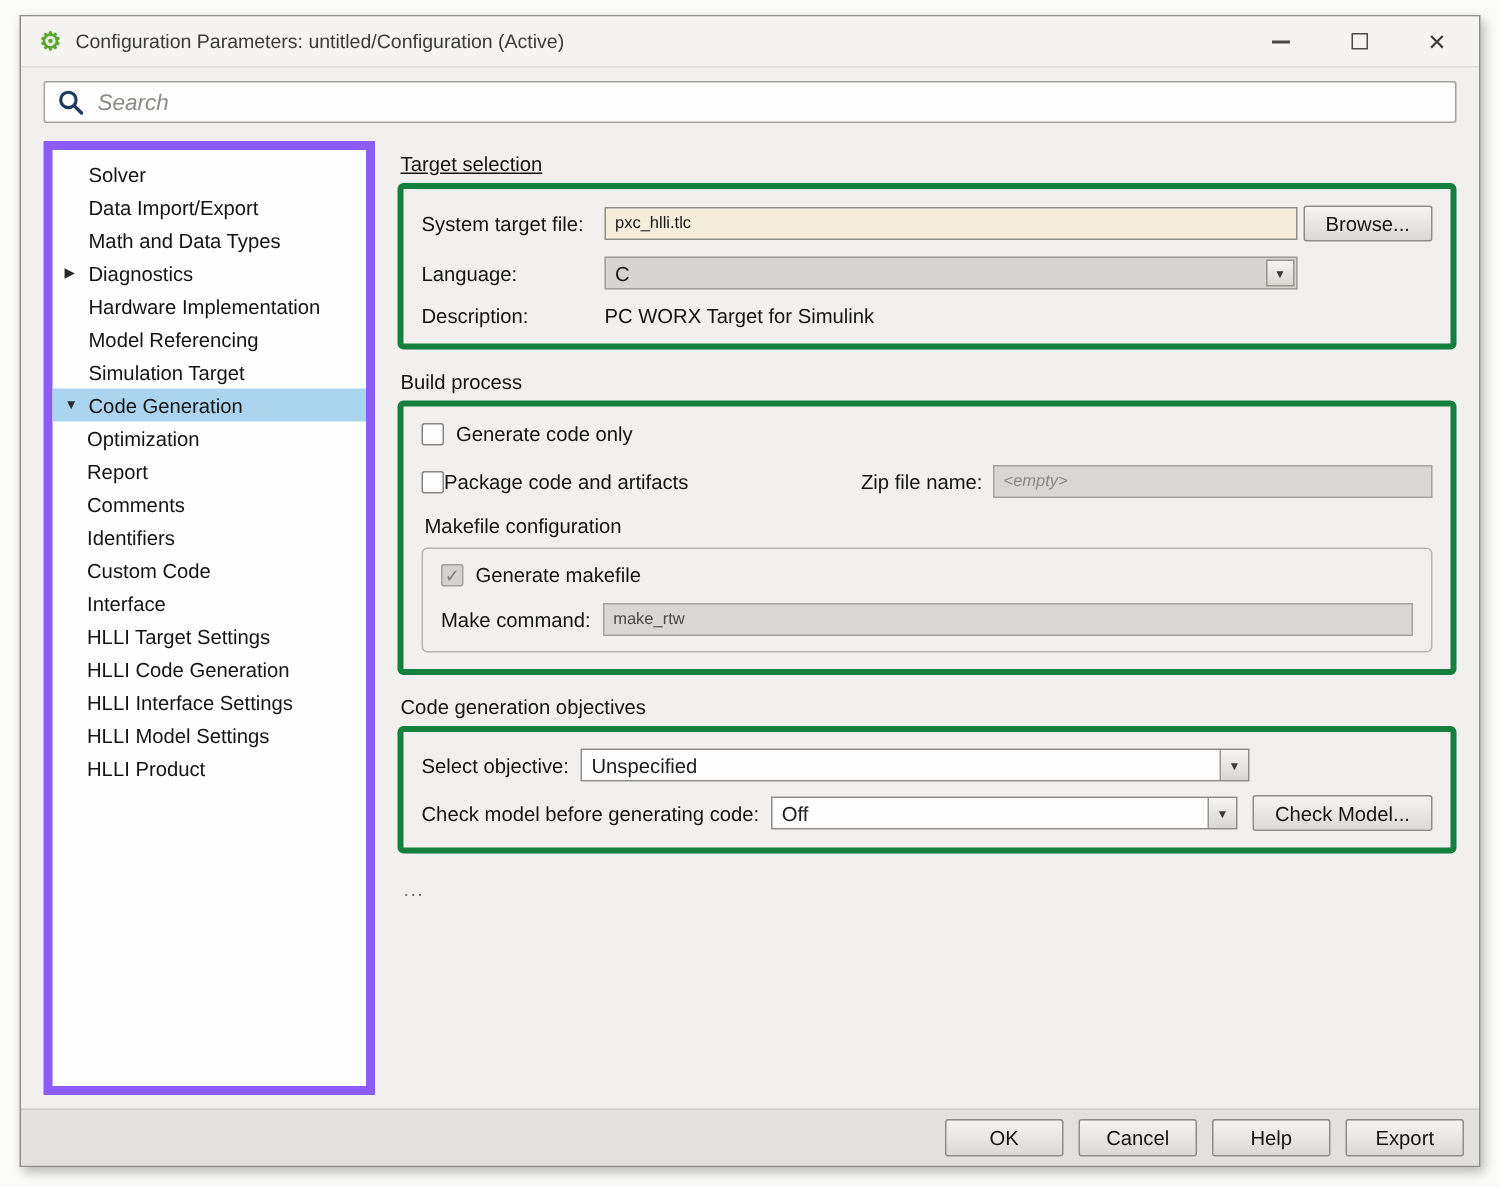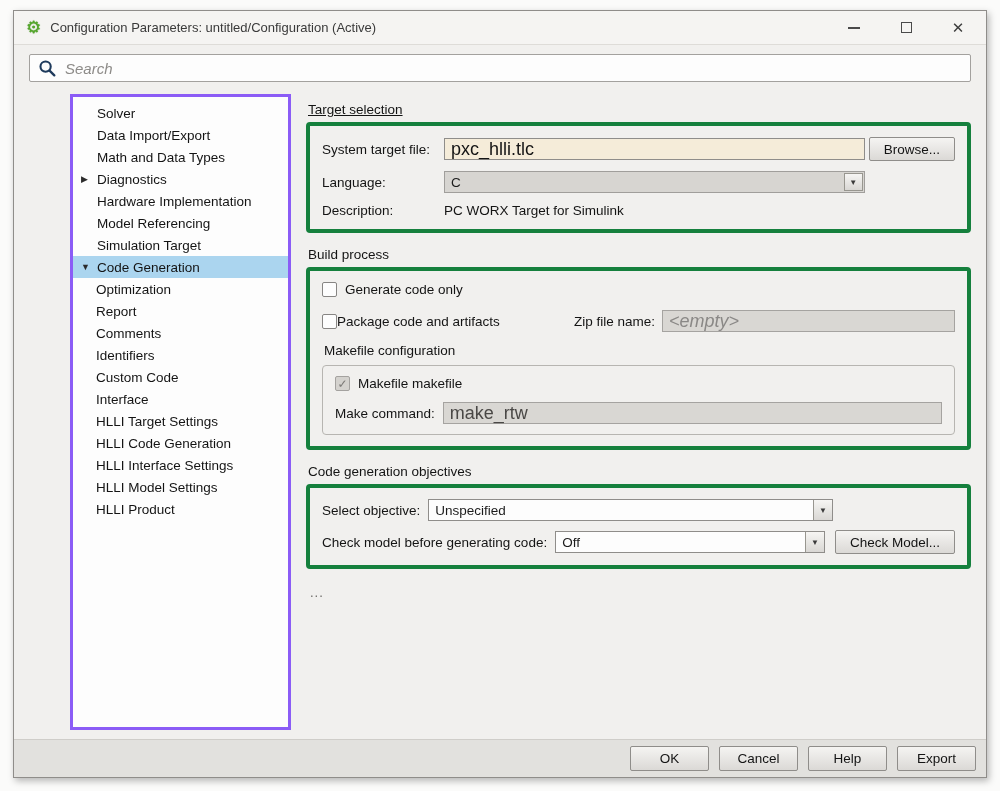--- a/index.html
+++ b/index.html
@@ -32,42 +32,42 @@
     display:flex; align-items:center; padding:0 8px;
   }
   .search-icon { width:19px; height:19px; margin-right:8px; flex:0 0 auto; }
   .search-placeholder { font-size:15px; font-style:italic; color:#8d8b88; }
 
   
   .content { flex:1 1 auto; display:flex; padding:0 15px; gap:15px; margin-bottom:9px; overflow:hidden; }
 
   
   .sidebar {
-    width:221px; flex:0 0 221px; background:#fdfdfd; border:3px solid #8b5cf6;
-    padding-top:5px; overflow:hidden;margin-left:41px;
+    width:221px; flex:0 0 221px; background:#fdfdfd; border:6px solid #8b5cf6;
+    padding-top:5px; overflow:hidden;
   }
   .tree-item { position:relative; height:22px; display:flex; align-items:center; font-size:13.5px; color:#141414; cursor:default; }
   .tree-item.lvl1 { padding-left:24px; }
   .tree-item.lvl2 { padding-left:23px; }
   .tree-item.selected { background:#abd5ef; }
   .expander { position:absolute; left:8px; top:50%; transform:translateY(-50%); font-size:9px; color:#2b2b2b; line-height:1; }
 
   
   .main { flex:1 1 auto; padding-top:2px; font-size:13.5px; color:#141414; }
   .section-title { margin:14px 0 5px 2px; }
   .section-title.first { margin-top:6px;text-decoration:underline; }
   .groupbox {
     border:4px solid #15803d; border-radius:4px; background:#f1f0ee;
     padding:11px 12px;
   }
 
   
   .textfield {
     height:22px; display:flex; align-items:center; padding:0 6px;
-    border:1px solid #8f8d8a; background:#fdfdfd; font-size:18px; color:#141414;
+    border:1px solid #8f8d8a; background:#fdfdfd; font-size:11px; color:#141414;
   }
   .textfield.edited { background:#f5ecd9; }
   .textfield.disabled { background:#d9d7d3; border-color:#a5a3a0; color:#4a4846; }
   .textfield .ph { font-style:italic; color:#8a8886; }
 
   .combo { height:22px; display:flex; align-items:stretch; border:1px solid #8f8d8a; background:#fdfdfd; }
   .combo.disabled { background:#d7d5d1; border-color:#a09e9b; }
   .combo-value { flex:1 1 auto; display:flex; align-items:center; padding:0 6px; color:#1c1c1c; }
   .combo-arrow {
     flex:0 0 19px; display:flex; align-items:center; justify-content:center;
@@ -249,21 +249,21 @@
           <div class="textfield disabled zip-field">
               <span class="ph">&lt;empty&gt;</span>
             </div>
         </div>
         <div class="makefile-title">Makefile configuration</div>
         <div class="inner-groupbox">
           <div class="check-row">
             <span class="checkbox checked-disabled">
                 <span>✓</span>
               </span>
-            <span class="cb-label">Makefile makefile</span>
+            <span class="cb-label">Generate makefile</span>
           </div>
           <div class="mk-row">
             <span class="rlabel">Make command:</span>
             <div class="textfield disabled">
                 <span>make_rtw</span>
               </div>
           </div>
         </div>
       </div>
 

